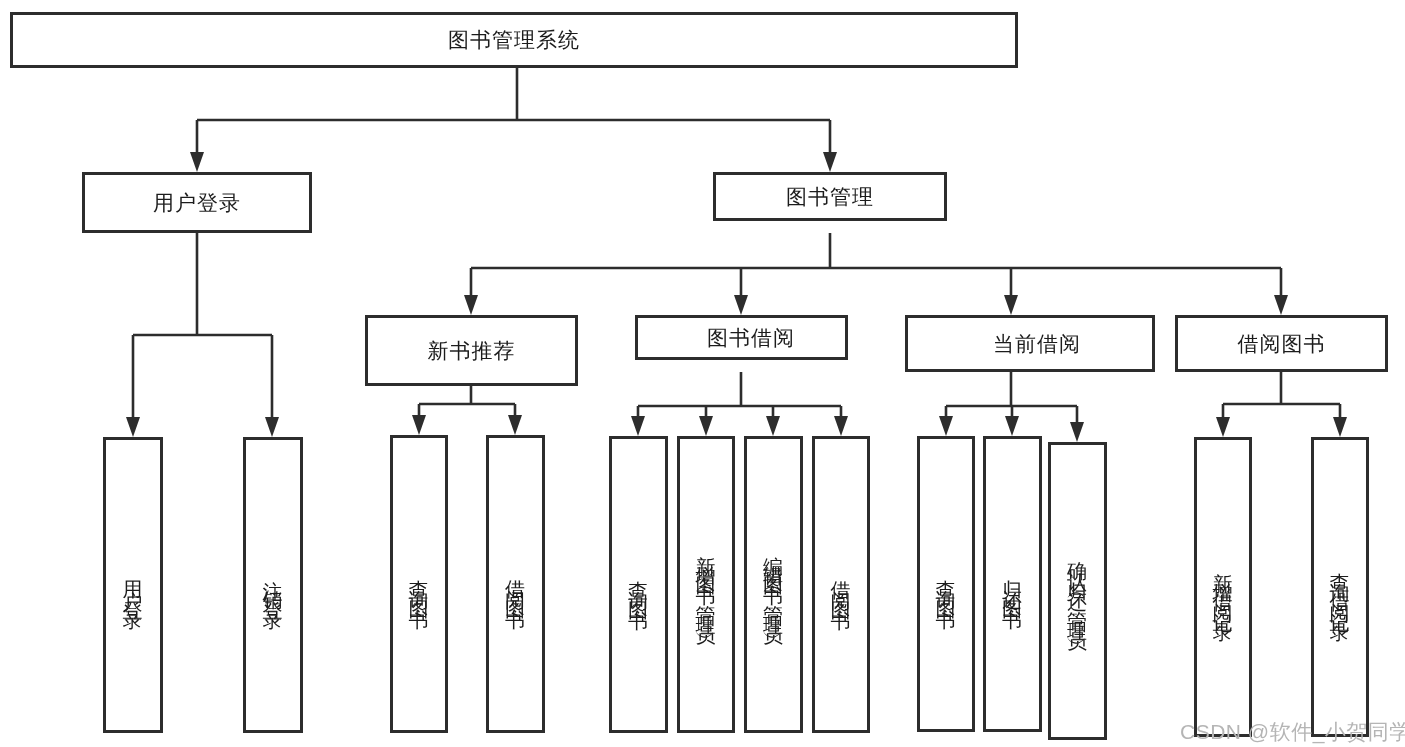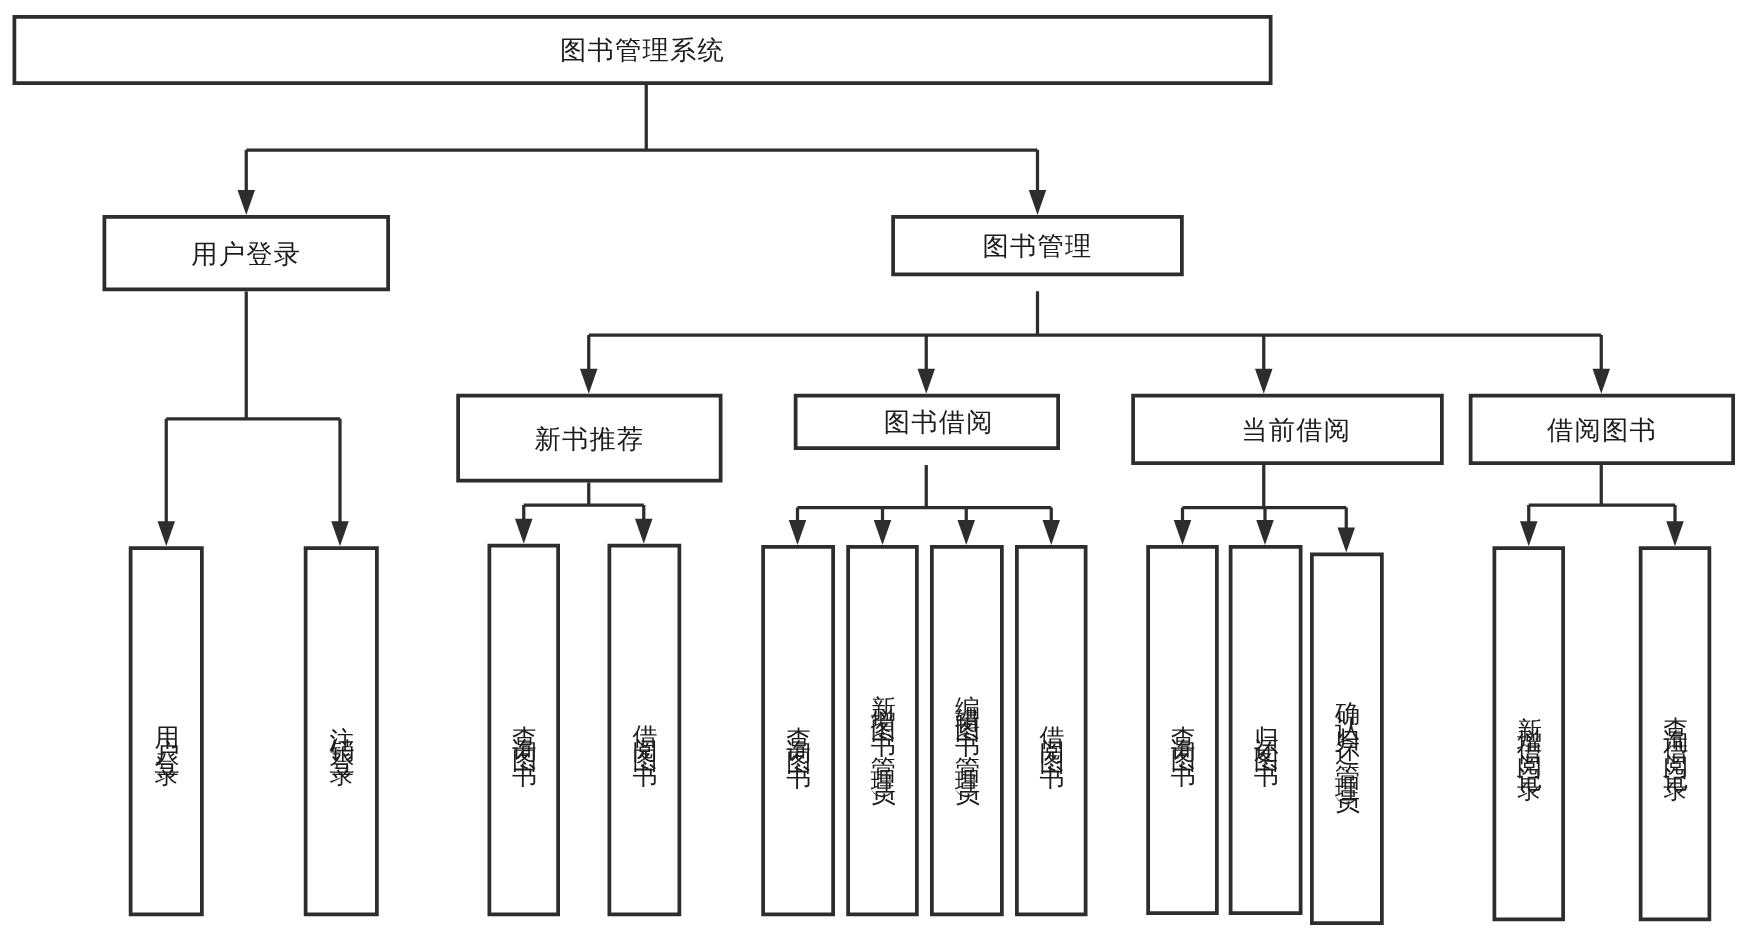--- a/index.html
+++ b/index.html
@@ -129,14 +129,15 @@
     <span class="vtext">确认归还（管理员）</span>
   </div>
 
   <div class="leaf" style="left:1194px;top:437px;width:58px;height:300px;">
     <span class="vtext">新增借阅记录</span>
   </div>
   <div class="leaf" style="left:1311px;top:437px;width:58px;height:300px;">
     <span class="vtext">查询借阅记录</span>
   </div>
 
+  <div class="watermark">CSDN @软件_小贺同学</div>
 
 </div>
 
 </body></html>

